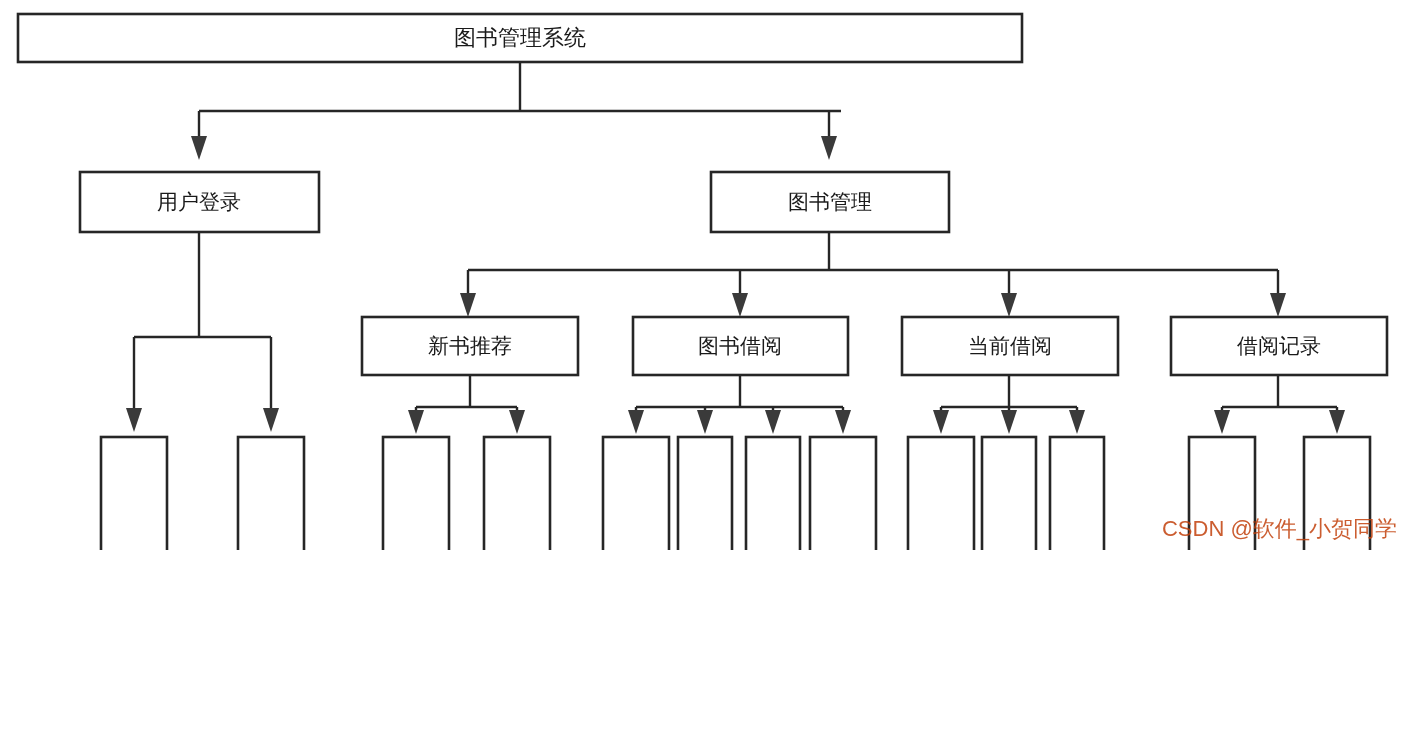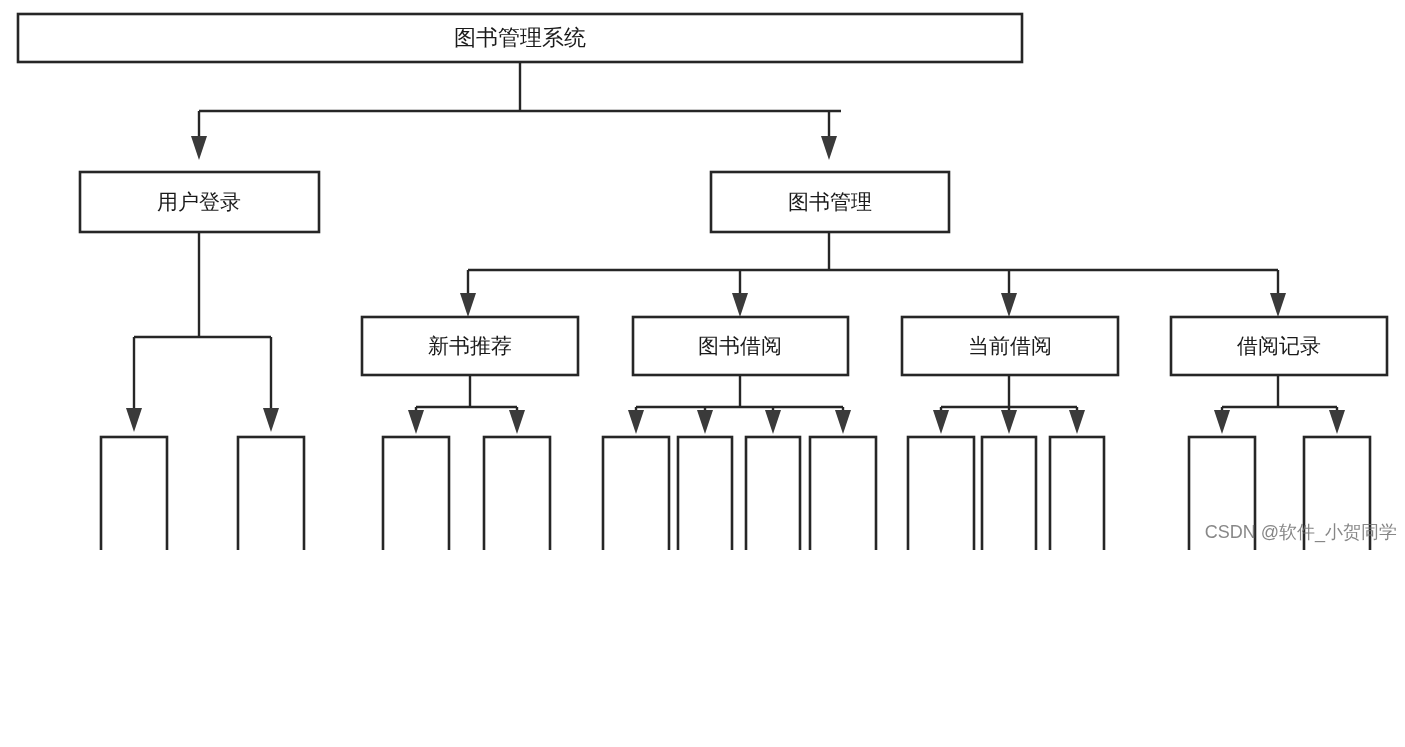--- a/index.html
+++ b/index.html
@@ -69,22 +69,22 @@
     align-items: center;
     justify-content: center;
     pointer-events: none;
     user-select: none;
   }
   .watermark {
     position: absolute;
     right: 8px;
     bottom: 6px;
     font-family: "Liberation Sans", "DejaVu Sans", sans-serif;
-    font-size: 18px;
-    color: #737373;
+    font-size: 22px;
+    color: #c2410c;
     opacity: 0.85;
     white-space: nowrap;
     user-select: none;
   }
 </style>
 </head>
 <body>
 
 <div id="diagram-root">
 

